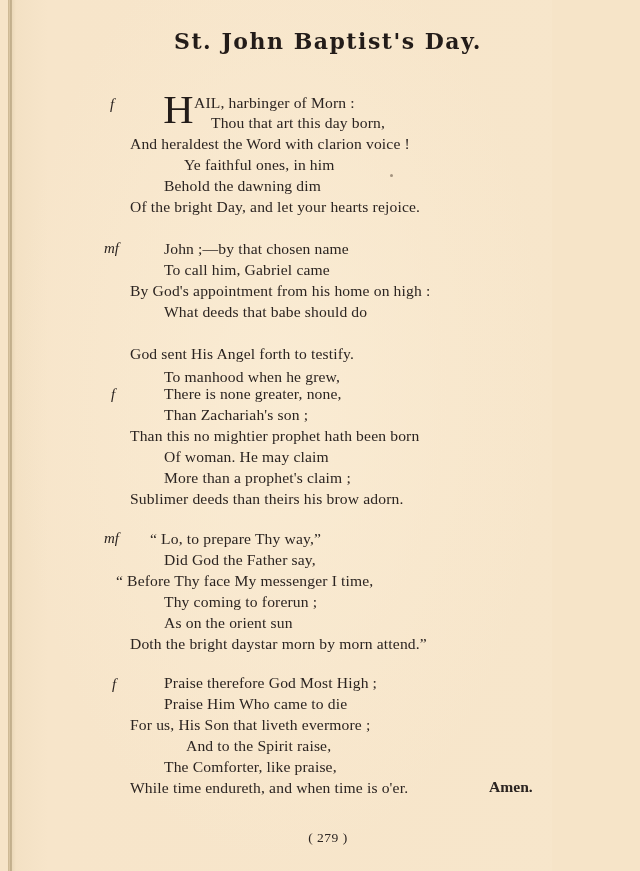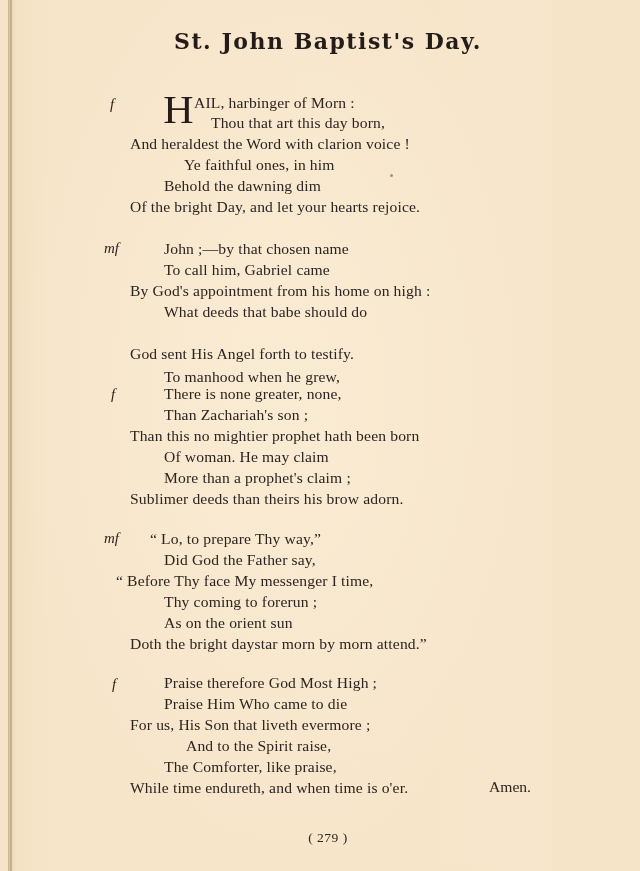--- a/index.html
+++ b/index.html
@@ -64,20 +64,21 @@
       line-height: 40px;
       font-family: "Liberation Serif", serif;
       color: #231c19;
       transform: scaleX(1.05);
     }
     .amen {
       position: absolute;
       font-size: 15.6px;
       white-space: nowrap;
       color: #2b2421;
+      font-weight: bold;
     }
     .folio {
       position: absolute;
       left: 0; width: 640px;
       top: 830px;
       text-align: center;
       font-size: 13.5px;
       color: #2b2421;
       letter-spacing: 0.5px;
     }

